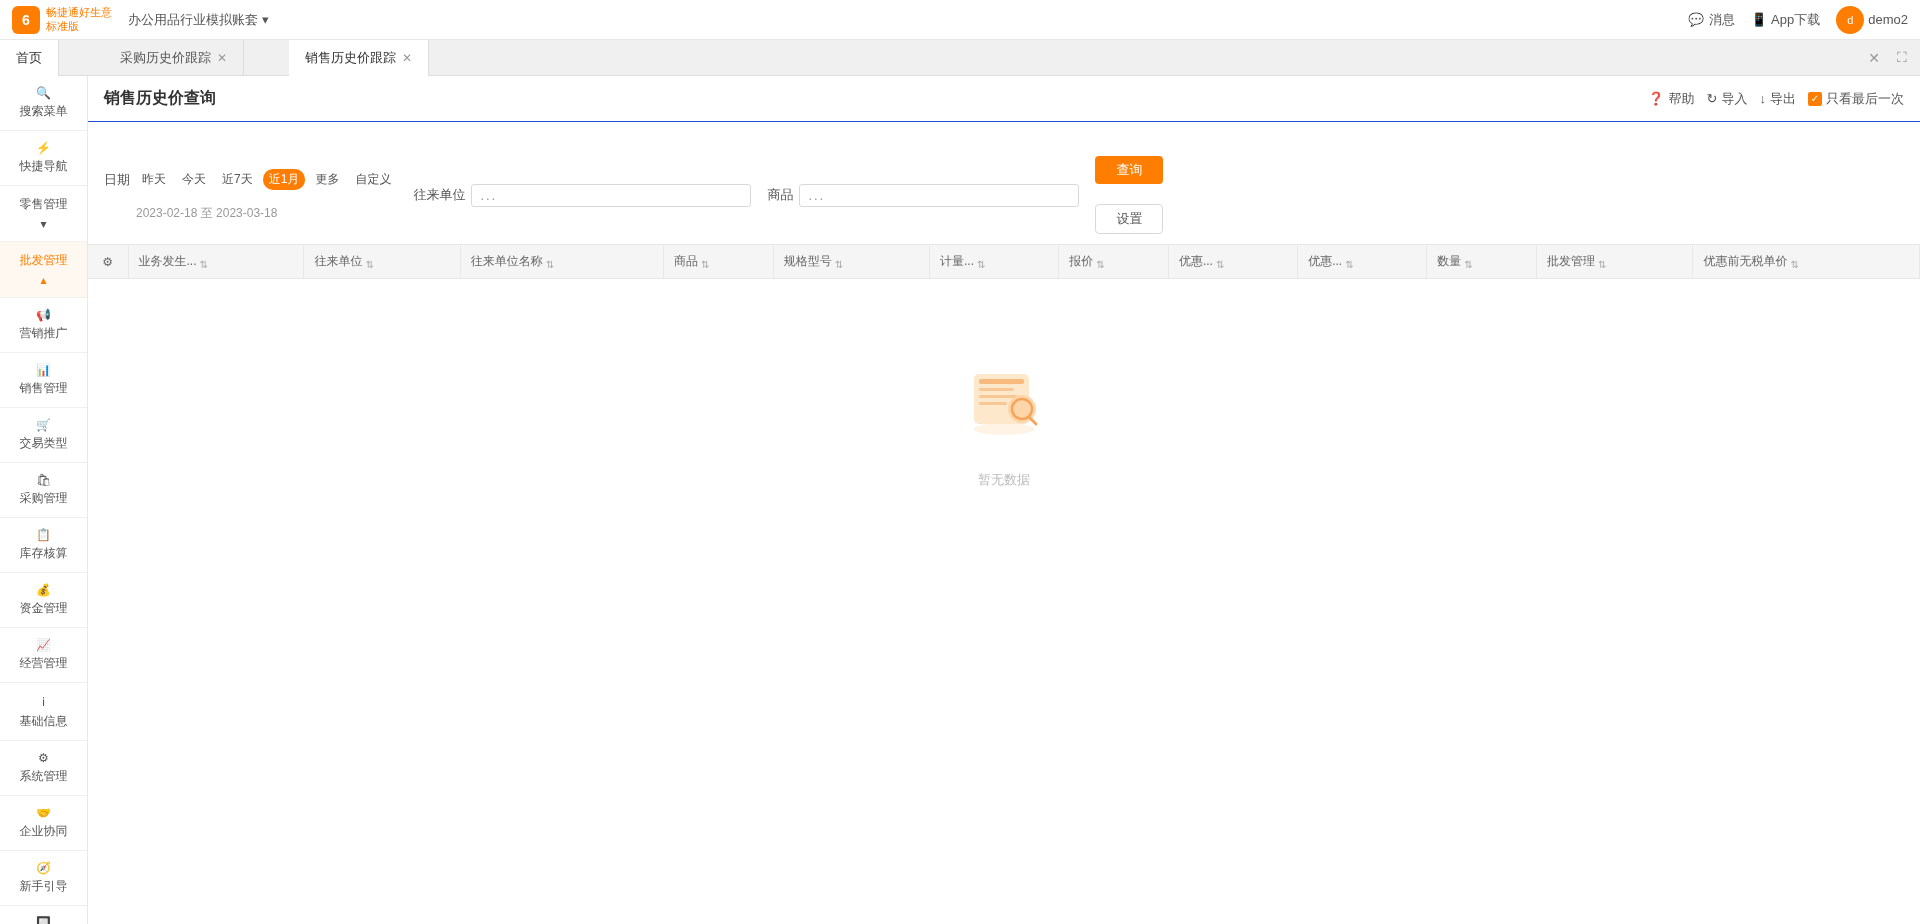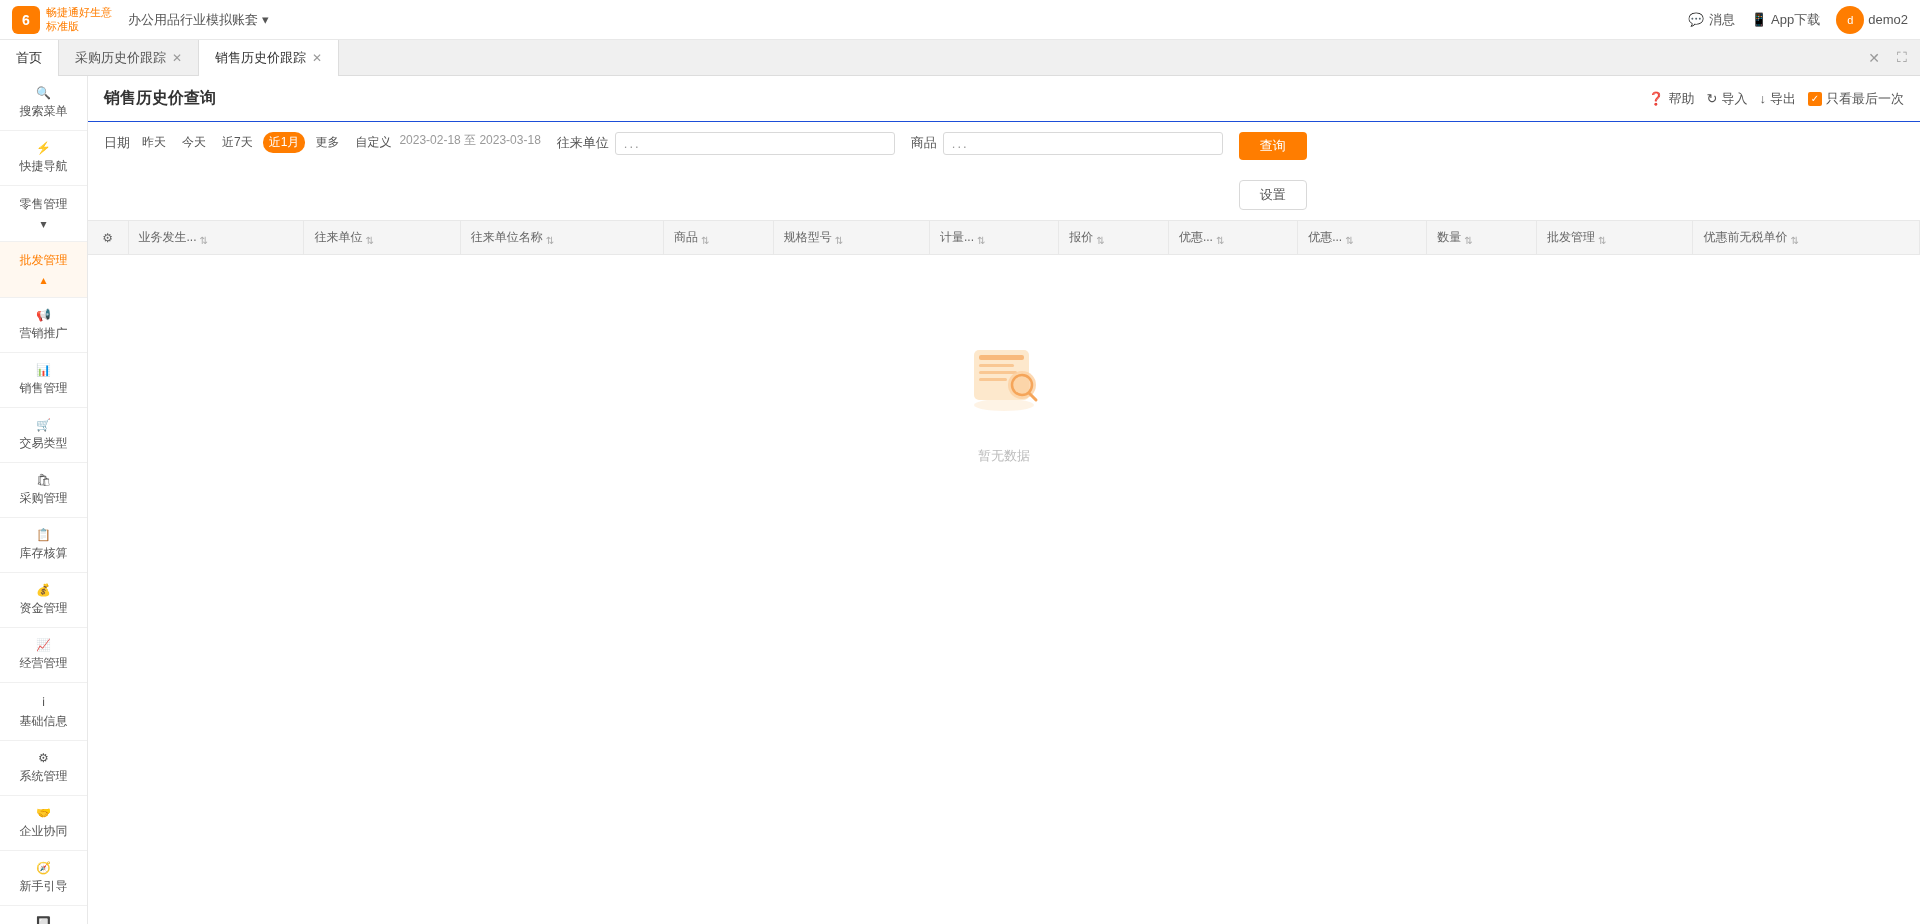--- a/index.html
+++ b/index.html
@@ -10,21 +10,21 @@
     .topbar-left { display: flex; align-items: center; gap: 8px; }
     .logo-area { display: flex; align-items: center; gap: 6px; }
     .logo-icon { width: 28px; height: 28px; background: #ff7d00; border-radius: 6px; display: flex; align-items: center; justify-content: center; color: white; font-size: 14px; font-weight: bold; }
     .logo-text { font-size: 11px; color: #ff7d00; line-height: 1.2; }
     .app-selector { display: flex; align-items: center; gap: 4px; color: #555; font-size: 13px; cursor: pointer; border: none; background: none; padding: 4px 8px; }
     .topbar-right { display: flex; align-items: center; gap: 16px; }
     .topbar-action { display: flex; align-items: center; gap: 4px; color: #555; cursor: pointer; font-size: 13px; }
     .avatar { width: 28px; height: 28px; border-radius: 50%; background: #ff7d00; display: flex; align-items: center; justify-content: center; color: white; font-size: 11px; }
 
     
-    .tabbar { height: 36px; background: #f0f0f0; display: flex; align-items: center; flex-shrink: 0; border-bottom: 1px solid #ddd; }
+    .tabbar { height: 36px; background: #f0f0f0; display: flex; align-items: center; flex-shrink: 0; border-bottom: 1px solid #ddd; gap: 45px; }
     .tab { height: 36px; padding: 0 16px; display: flex; align-items: center; gap: 6px; cursor: pointer; font-size: 13px; color: #555; border-right: 1px solid #ddd; }
     .tab.home { background: #fff; color: #333; }
     .tab.active { background: #fff; color: #333; }
     .tab-close { color: #999; font-size: 12px; cursor: pointer; }
     .window-controls { margin-left: auto; display: flex; align-items: center; gap: 8px; padding-right: 8px; }
     .win-btn { width: 20px; height: 20px; display: flex; align-items: center; justify-content: center; color: #999; cursor: pointer; font-size: 14px; }
 
     
     .main-layout { display: flex; flex: 1; overflow: hidden; }
 
@@ -41,24 +41,24 @@
     .page-header { background: #fff; padding: 12px 16px 0; border-bottom: 1px solid #1d4ed8; flex-shrink: 0; }
     .page-title-row { display: flex; align-items: center; justify-content: space-between; margin-bottom: 12px; }
     .page-title { font-size: 16px; font-weight: bold; color: #333; }
     .page-actions { display: flex; align-items: center; gap: 12px; }
     .page-action { display: flex; align-items: center; gap: 4px; color: #555; cursor: pointer; font-size: 13px; }
     .checkbox-label { display: flex; align-items: center; gap: 4px; font-size: 13px; color: #555; }
     .checkbox-checked { width: 14px; height: 14px; background: #ff7d00; border-radius: 2px; display: flex; align-items: center; justify-content: center; color: white; font-size: 10px; }
 
     
     .filter-area { background: #fff; padding: 10px 16px; flex-shrink: 0; border-bottom: 1px solid #e8e8e8; }
-    .filter-row { display: flex; gap: 16px; flex-wrap: wrap; }
+    .filter-row { display: flex; align-items: center; gap: 16px; flex-wrap: wrap; margin-top: 24px; }
     .filter-item { display: flex; align-items: flex-start; gap: 6px; }
     .filter-label { color: #555; font-size: 13px; padding-top: 2px; white-space: nowrap; }
-    .filter-value-group { display: flex; gap: 2px; }
+    .filter-value-group { display: flex; flex-direction: column; gap: 15px; }
     .date-buttons { display: flex; align-items: center; gap: 4px; }
     .date-btn { padding: 2px 6px; font-size: 12px; color: #555; cursor: pointer; border-radius: 3px; border: none; background: none; }
     .date-btn.active { background: #ff7d00; color: white; border-radius: 10px; }
     .date-range { font-size: 12px; color: #999; }
     .filter-input { border: 1px solid #d9d9d9; border-radius: 3px; padding: 3px 8px; font-size: 13px; color: #999; background: #fff; width: 280px; display: flex; align-items: center; justify-content: space-between; cursor: pointer; }
     .filter-input-dots { color: #999; letter-spacing: 2px; }
     .query-btn { background: #ff7d00; color: white; border: none; border-radius: 4px; padding: 5px 20px; font-size: 13px; cursor: pointer; }
     .settings-btn { background: #fff; color: #555; border: 1px solid #d9d9d9; border-radius: 4px; padding: 5px 20px; font-size: 13px; cursor: pointer; }
     .btn-group { display: flex; flex-direction: column; gap: 20px; }
 

